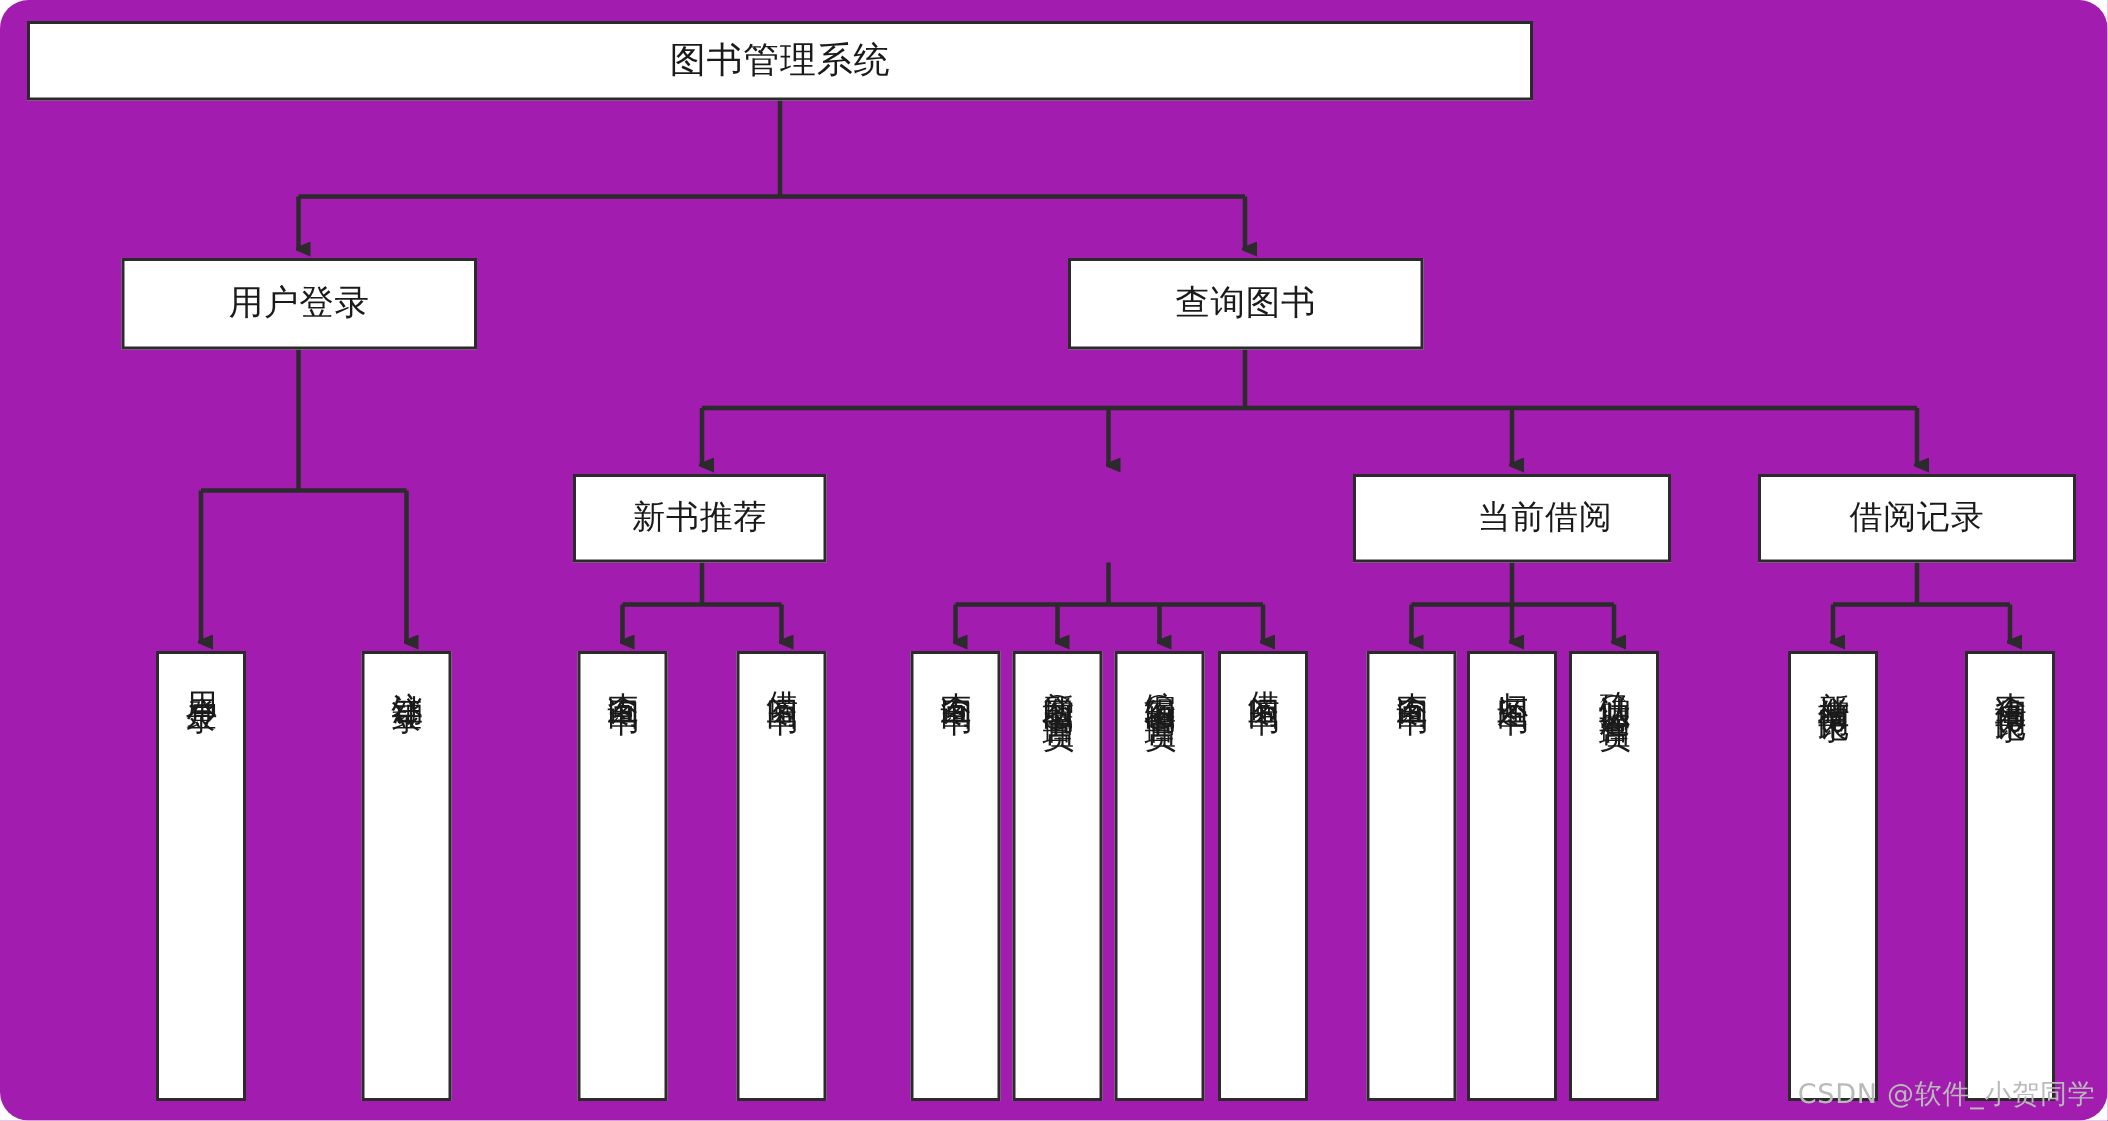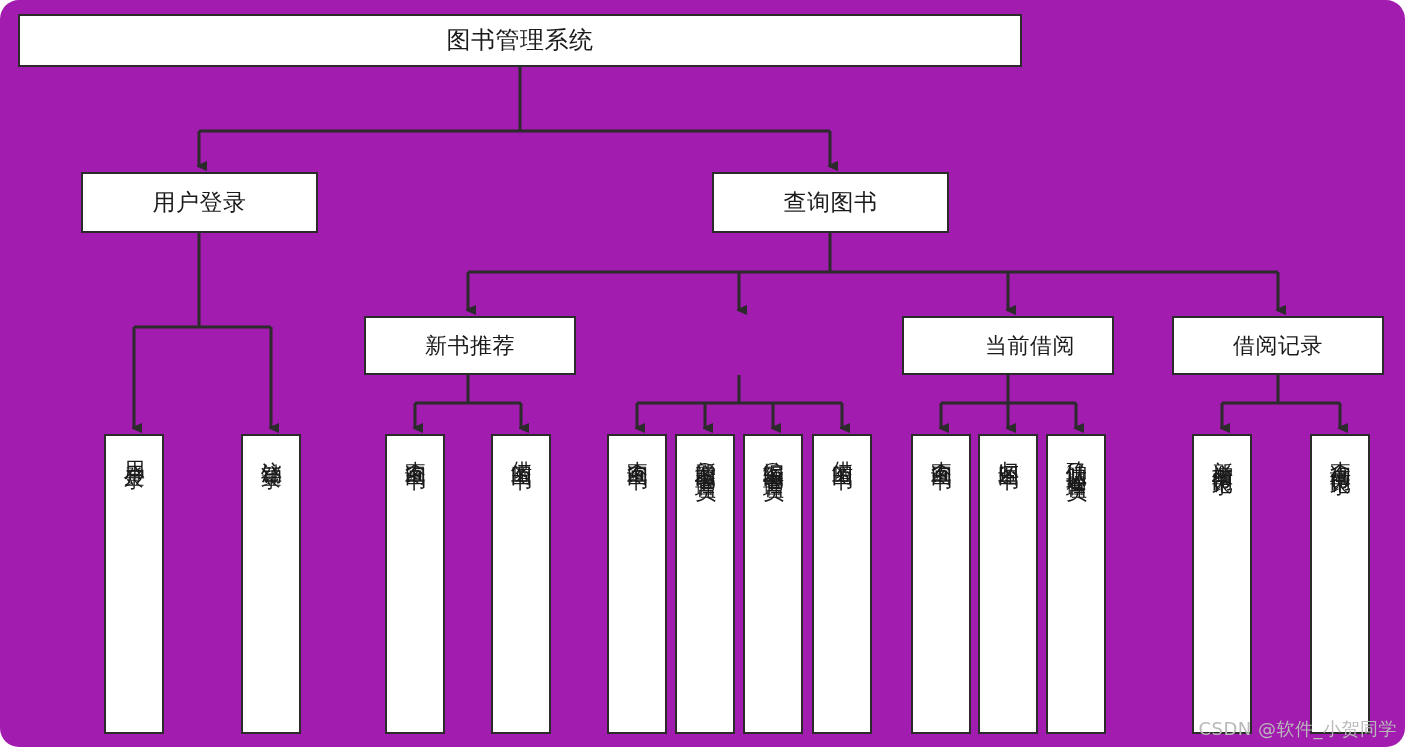--- a/index.html
+++ b/index.html
@@ -133,21 +133,21 @@
     <span class="label">图书管理系统</span>
   </div>
 
   <div class="node lvl2" style="left:81px; top:172px; width:237px; height:61px;">
     <span class="label">用户登录</span>
   </div>
   <div class="node lvl2" style="left:712px; top:172px; width:237px; height:61px;">
     <span class="label">查询图书</span>
   </div>
 
-  <div class="node lvl3" style="left:364px; top:316px; width:212px; height:59px;">
+  <div class="node lvl3" style="left:382px; top:316px; width:169px; height:59px;">
     <span class="label">新书推荐</span>
   </div>
   <div class="node lvl3" style="left:902px; top:316px; width:212px; height:59px;padding-left:44px;">
     <span class="label">当前借阅</span>
   </div>
   <div class="node lvl3" style="left:1172px; top:316px; width:212px; height:59px;">
     <span class="label">借阅记录</span>
   </div>
 
   <div class="node leaf" style="left:104px; top:434px; width:60px; height:300px;">

